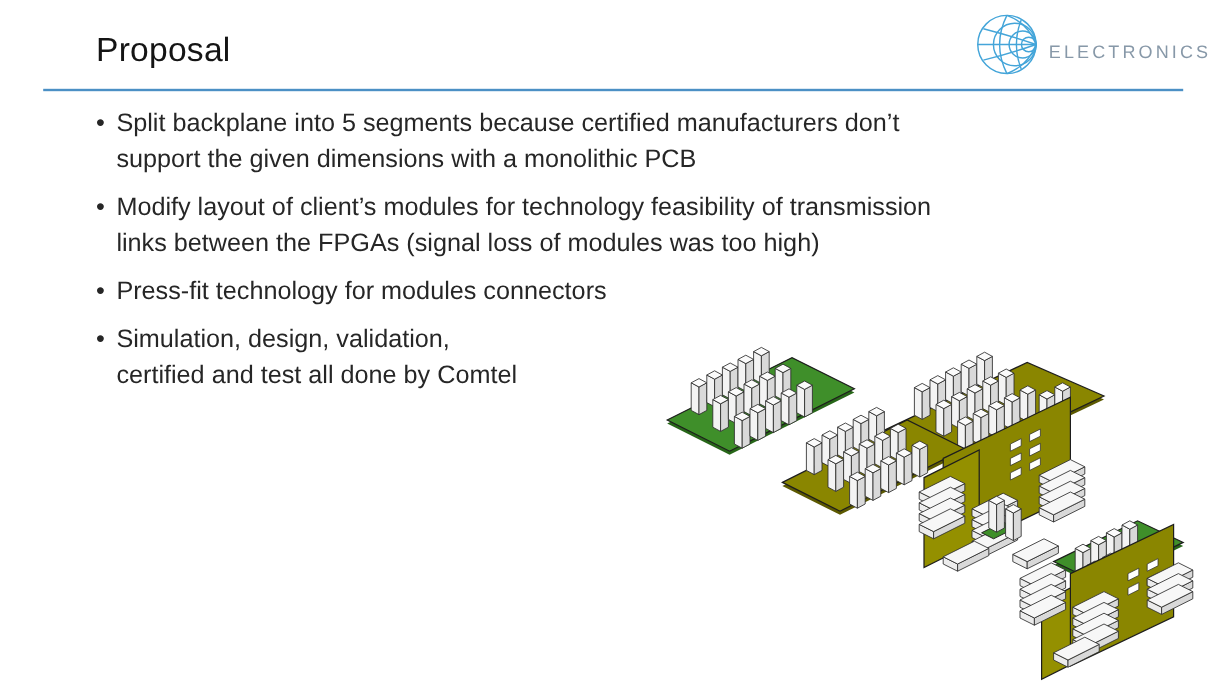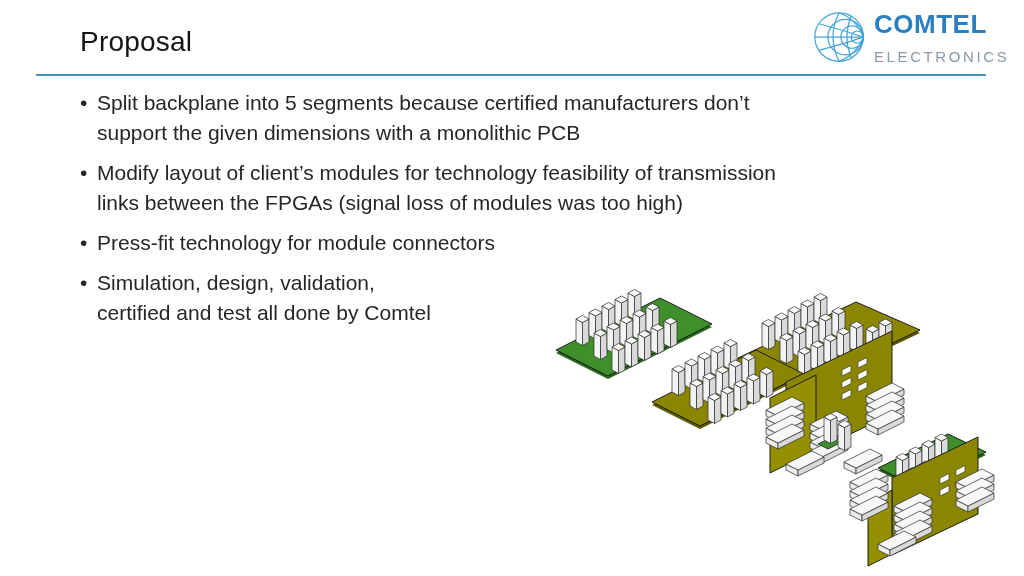--- a/index.html
+++ b/index.html
@@ -66,33 +66,32 @@
         <circle cx="48.5" cy="29" r="6.5"></circle>
         <path d="M 29,3 Q 48,10 55,29"></path>
         <path d="M 29,55 Q 48,48 55,29"></path>
         <path d="M 8,15 Q 35,22 55,29"></path>
         <path d="M 8,43 Q 35,36 55,29"></path>
         <path d="M 29,3 Q 16,29 29,55"></path>
         <path d="M 42,6.5 Q 33,29 42,51.5"></path>
       </g>
     </svg>
     <div class="logo-text">
-      <div class="logo-name">COMTEL</div>
       <div class="logo-sub">ELECTRONICS</div>
     </div>
   </div>
 
   <div class="rule"></div>
 
   <ul class="bullets">
     <li><span class="bullet-text">Split backplane into 5 segments because certified manufacturers don’t
 support the given dimensions with a monolithic PCB</span></li>
     <li><span class="bullet-text">Modify layout of client’s modules for technology feasibility of transmission
 links between the FPGAs (signal loss of modules was too high)</span></li>
-    <li><span class="bullet-text">Press-fit technology for module connectors</span></li>
+    <li><span class="bullet-text">Press-fit technology for modules connectors</span></li>
     <li><span class="bullet-text">Simulation, design, validation,
 certified and test all done by Comtel</span></li>
   </ul>
 
   <div class="illustration">
     <svg width="466" height="292" viewBox="0 0 466 292">
       <defs>
         <g id="tower" stroke="#2b2b2b" stroke-width="0.7" stroke-linejoin="round">
           <polygon points="0,7 0,30 6.5,33.5 6.5,10.5" fill="#f3f3f3"></polygon>
           <polygon points="6.5,10.5 6.5,33.5 13,30 13,7" fill="#d9d9d9"></polygon>

